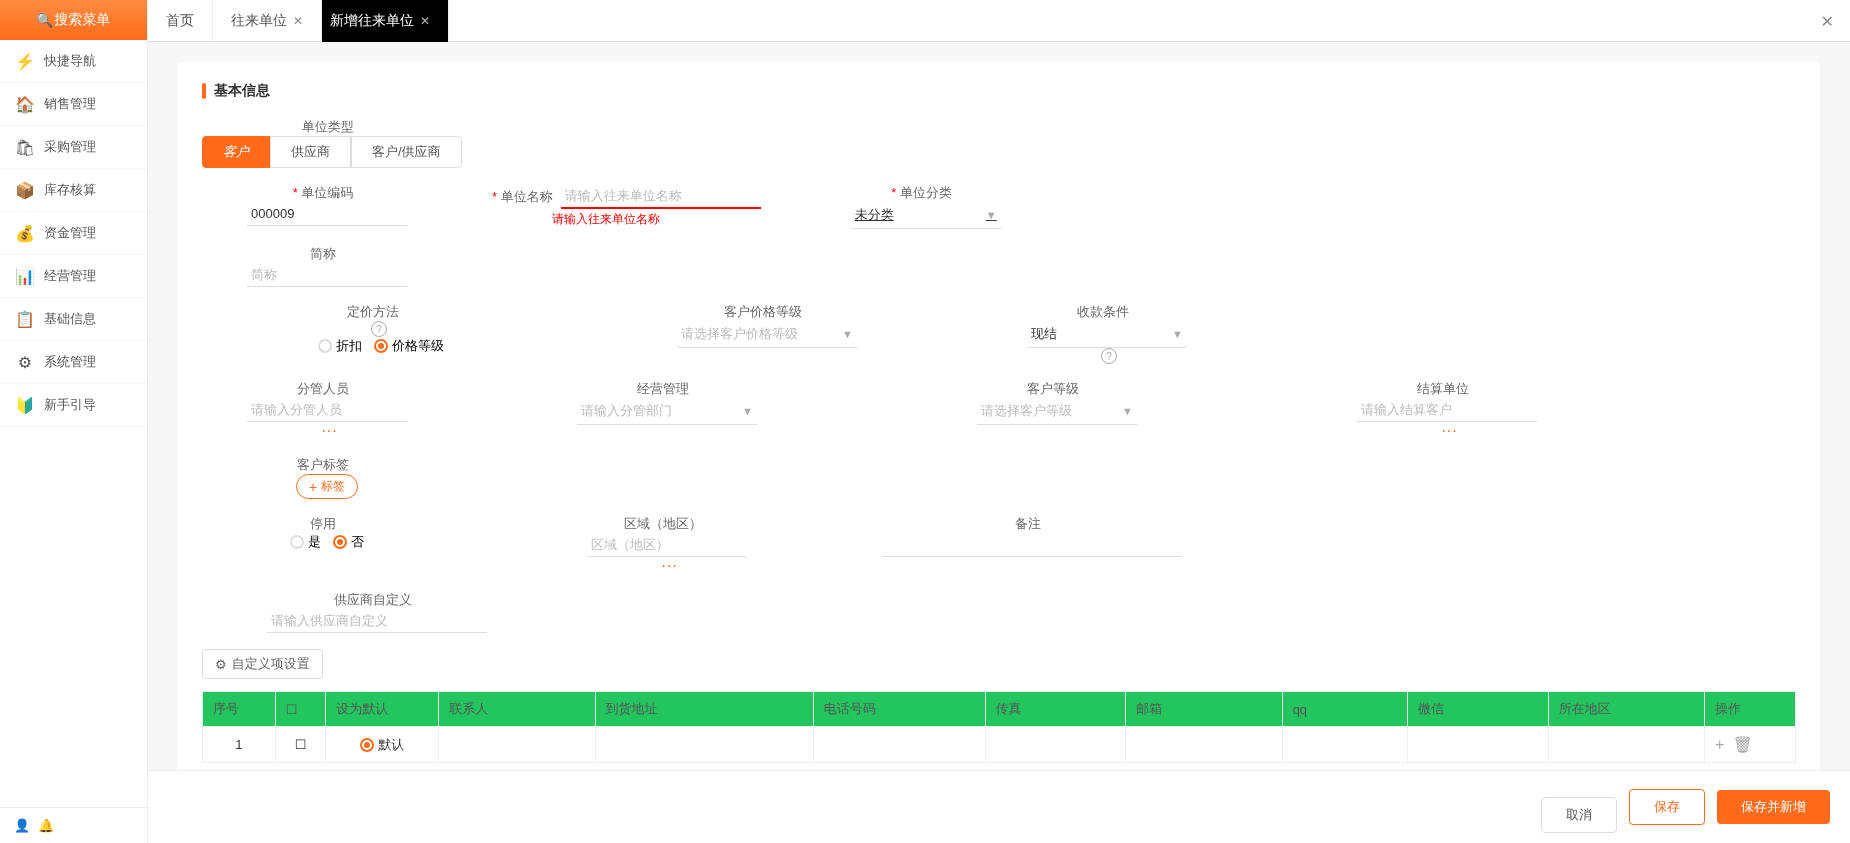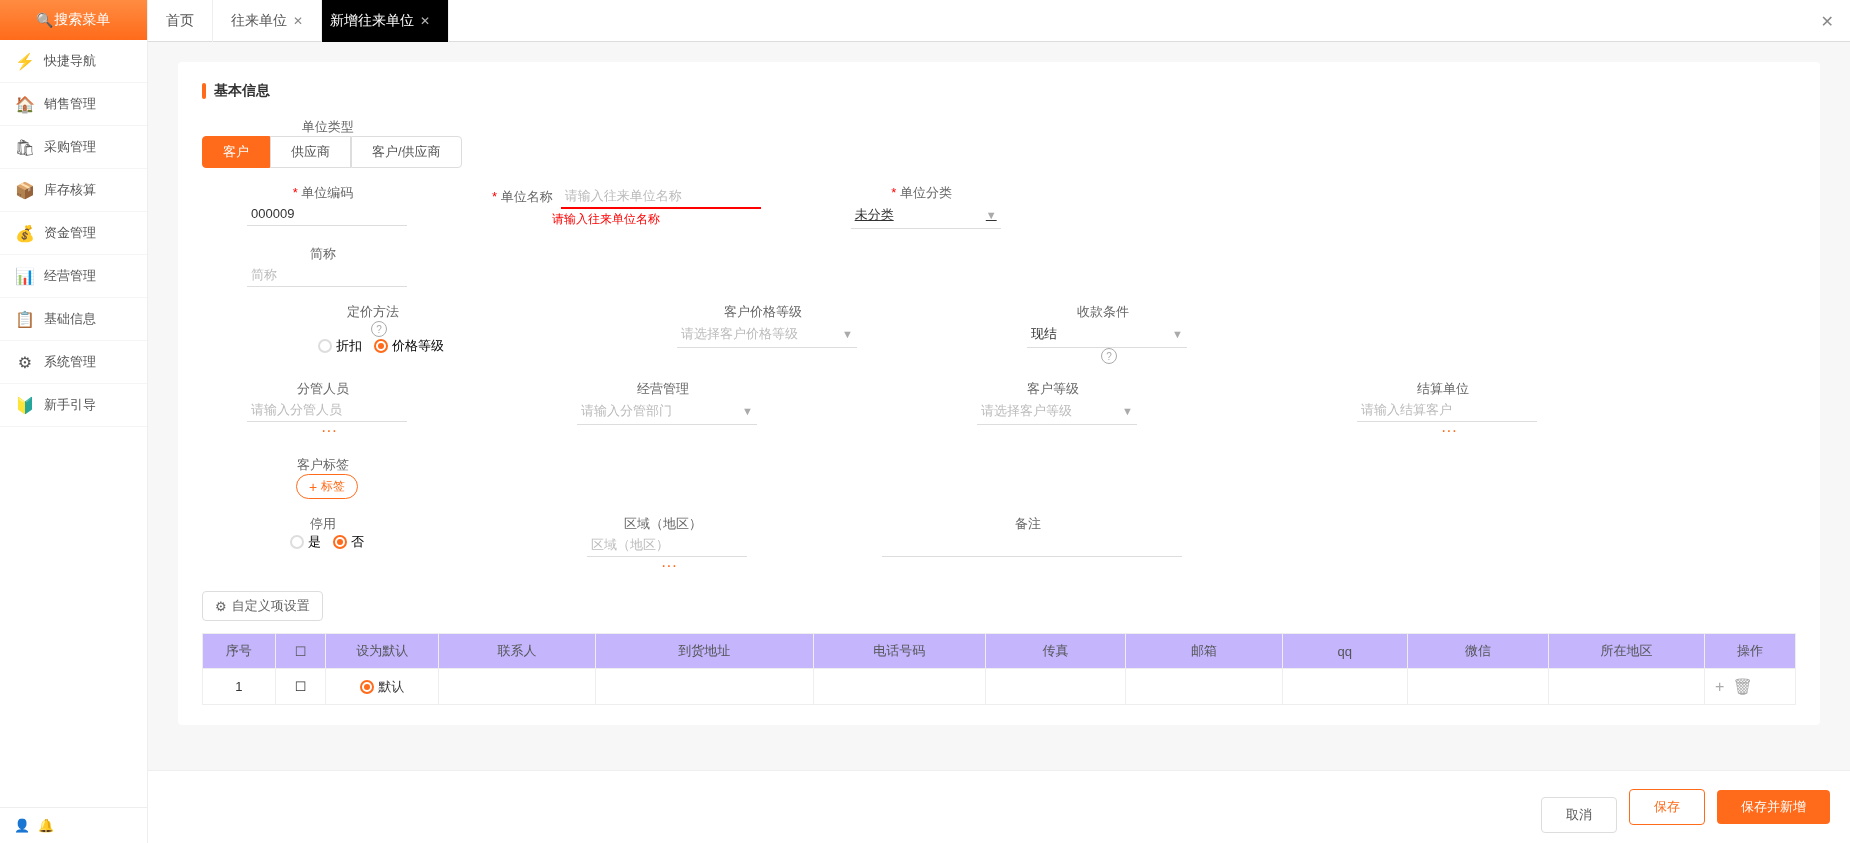--- a/index.html
+++ b/index.html
@@ -184,21 +184,21 @@
       background: #fff;
       cursor: pointer;
       font-size: 13px;
       color: #555;
     }
     .type-btn.active {
       background: #ff6b1a;
       color: #fff;
       border-color: #ff6b1a;
     }
-    .type-btn:first-child { border-radius: 4px 0 0 4px; }
+    .type-btn:first-child { border-radius: 4px 0 0 4px; font-style: italic; }
     .type-btn:last-child { border-radius: 0 4px 4px 0; }
 
     
     .field-select {
       display: flex;
       align-items: center;
       border-bottom: 1px solid #ddd;
       padding: 4px 4px;
       cursor: pointer;
       min-width: 160px;
@@ -268,26 +268,26 @@
     .custom-btn .gear-icon { margin-right: 5px; }
 
     
     .data-table {
       width: 100%;
       border-collapse: collapse;
       font-size: 13px;
       background: #fff;
     }
     .data-table th {
-      background: #c4b5fd;
+      background: #22c55e;
       border: 1px solid #eee;
       padding: 8px 10px;
       color: #555;
       font-weight: normal;
-      text-align: center;
+      text-align: left;
     }
     .data-table td {
       border: 1px solid #eee;
       padding: 8px 10px;
       color: #333;
       text-align: center;
     }
     .batch-delete {
       text-align: right;
       color: #aaa;
@@ -555,20 +555,26 @@
           <span class="dots-btn">···</span>
         </div>
 
         <div class="form-field">
           <span class="field-label">备注</span>
           <input class="field-input" type="text" placeholder="" style="width: 300px;">
         </div>
       </div>
 
       
+      <div class="form-row">
+        <div class="form-field wide">
+          <span class="field-label">供应商自定义</span>
+          <input class="field-input" type="text" placeholder="请输入供应商自定义" style="width: 220px;">
+        </div>
+      </div>
 
       
       <div class="custom-btn">
         <span class="gear-icon">⚙</span>
         <span>自定义项设置</span>
       </div>
 
       
 
       

